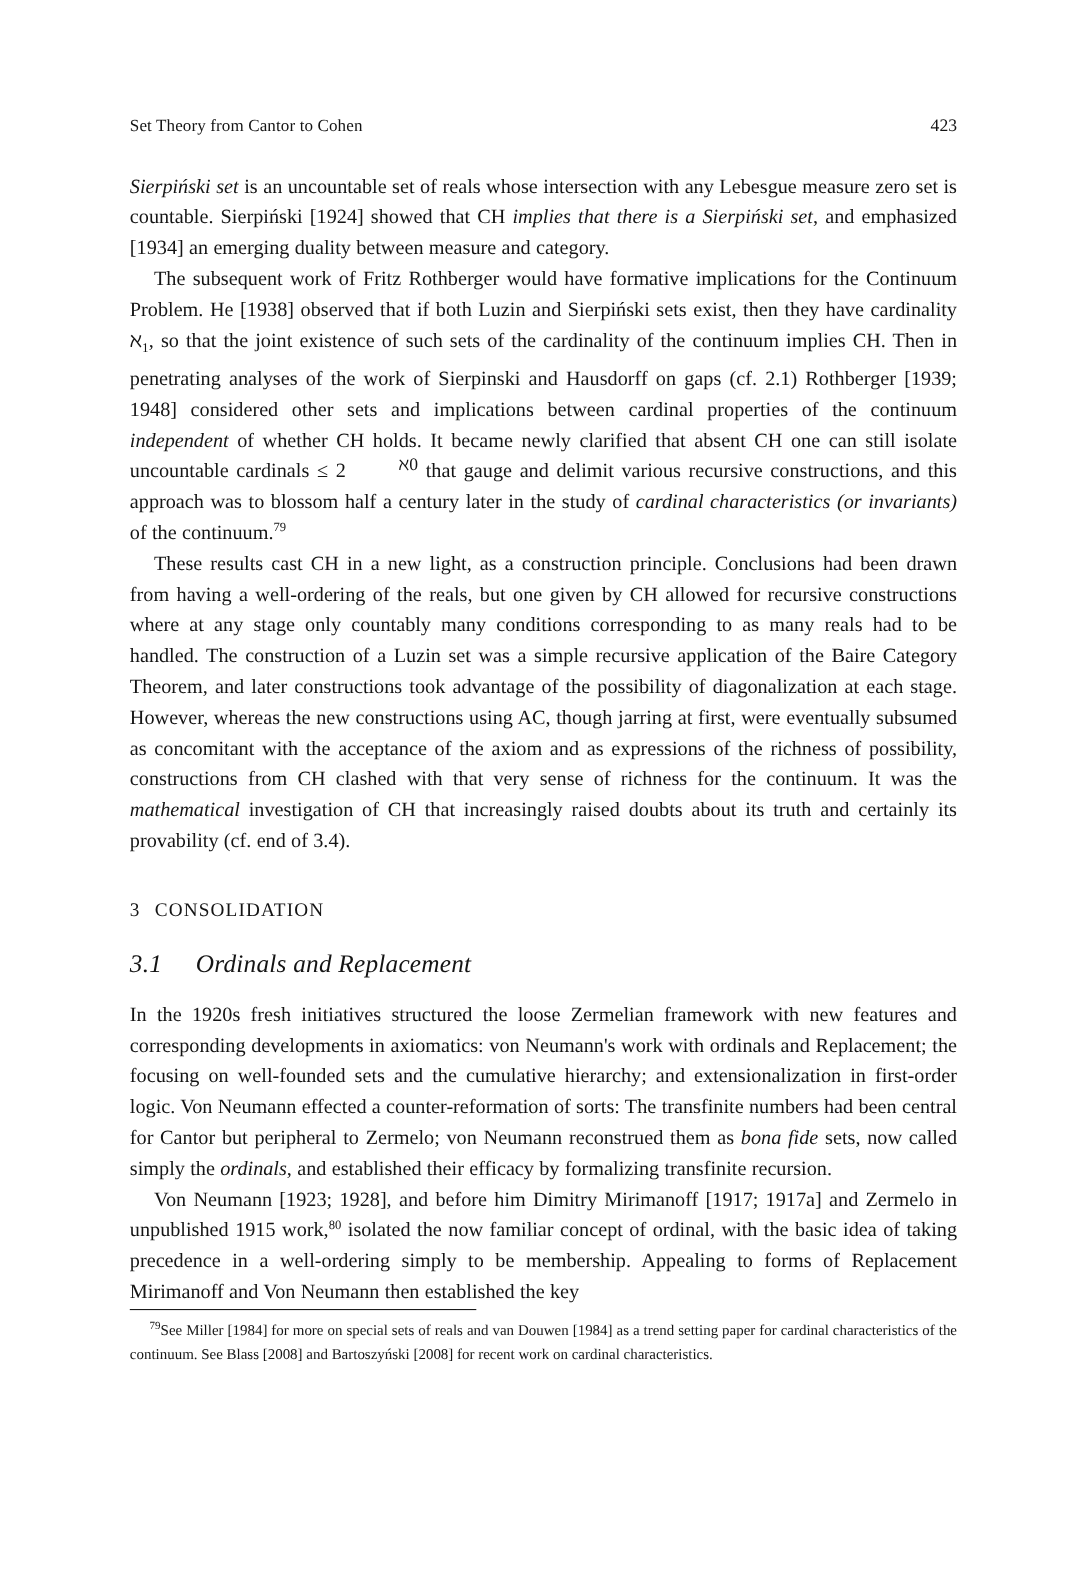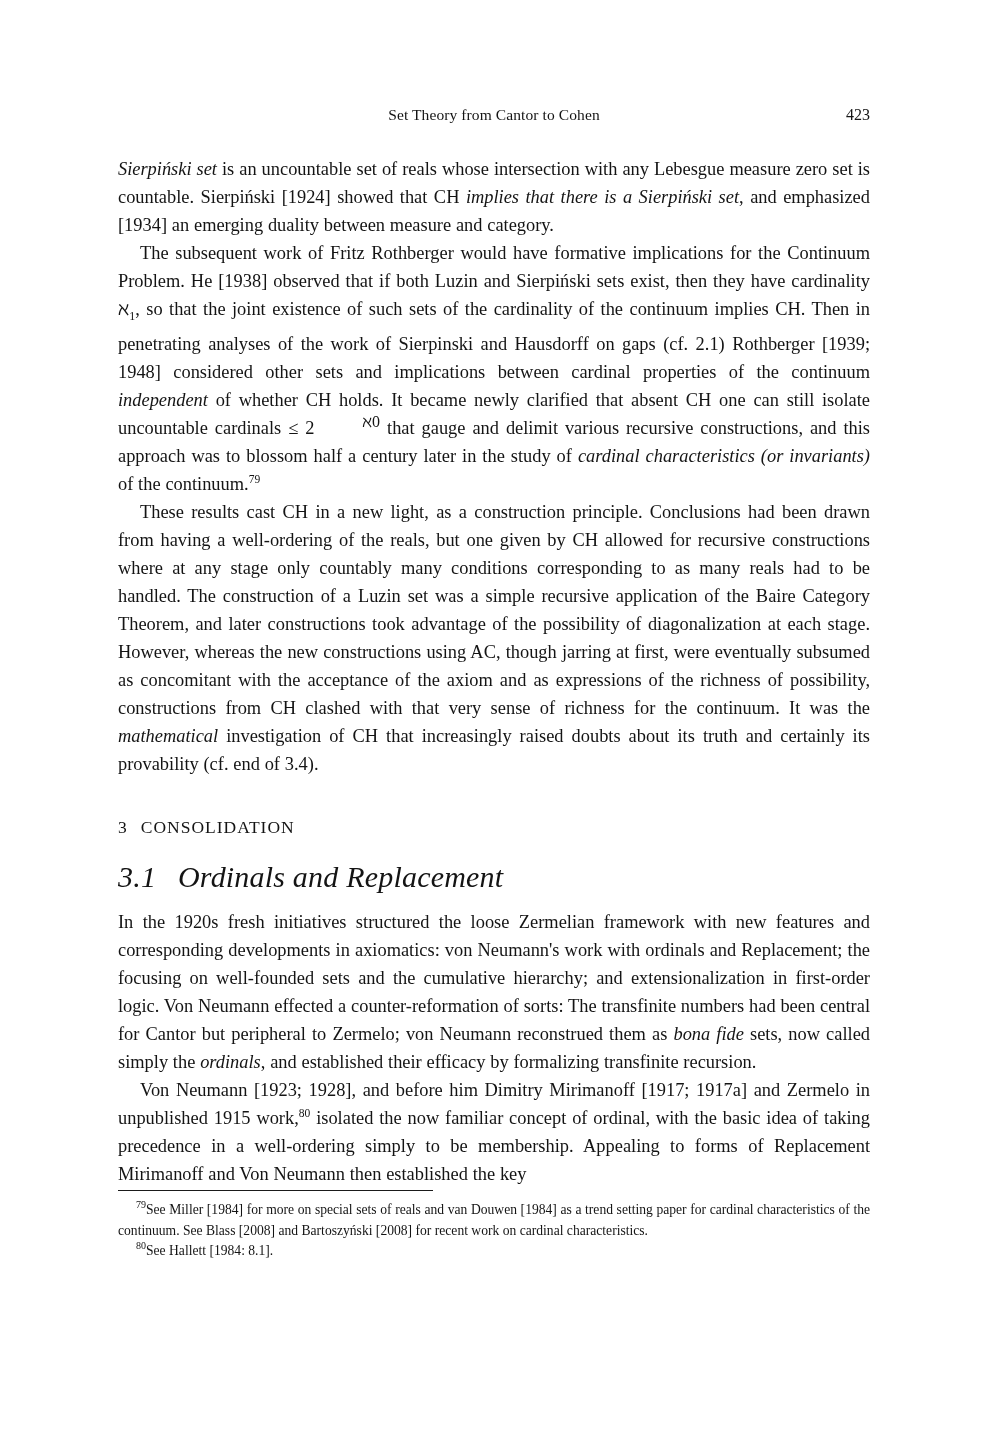--- a/index.html
+++ b/index.html
@@ -36,21 +36,20 @@
     top: 104px;
     width: 752px;
     height: 22px;
     font-size: 15.5px;
     line-height: 22px;
   }
   .runhead .rh-title {
     position: absolute;
     left: 0;
     width: 752px;
-    text-align: center;
     letter-spacing: .1px;
   }
   .runhead .rh-folio {
     position: absolute;
     right: 0;
     text-align: right;
     font-size: 16px;
     margin-left: 14px;
   }
 
@@ -101,21 +100,21 @@
     line-height: 26px;
   }
   .sec-head .num { margin-right: 14px; letter-spacing: 0; }
 
   .subsec-head {
     position: absolute;
     left: 0;
     top: 862px;
     width: 752px;
     font-style: italic;
-    font-size: 30px;
+    font-size: 23px;
     line-height: 30px;
     letter-spacing: .2px;
   }
   .subsec-head .num { display: inline-block; min-width: 60px; }
 
   
   .body-block-2 {
     position: absolute;
     left: 0;
     top: 908px;
@@ -182,17 +181,16 @@
       <p class="para"><span>In the 1920s fresh initiatives structured the loose Zermelian framework with new features and corresponding developments in axiomatics: von Neumann's work with ordinals and Replacement; the focusing on well-founded sets and the cumulative hierarchy; and extensionalization in first-order logic. Von Neumann effected a counter-reformation of sorts: The transfinite numbers had been central for Cantor but peripheral to Zermelo; von Neumann reconstrued them as </span><span class="it">bona fide</span><span> sets, now called simply the </span><span class="it">ordinals</span><span>, and established their efficacy by formalizing transfinite recursion.</span></p>
 
       <p class="para indent"><span>Von Neumann [1923; 1928], and before him Dimitry Mirimanoff [1917; 1917a] and Zermelo in unpublished 1915 work,</span><sup class="fnmark">80</sup><span> isolated the now familiar concept of ordinal, with the basic idea of taking precedence in a well-ordering simply to be membership. Appealing to forms of Replacement Mirimanoff and Von Neumann then established the key</span></p>
     </div>
 
     <div class="footnotes">
       <hr class="fn-rule">
 
       <p class="fn"><sup>79</sup><span>See Miller [1984] for more on special sets of reals and van Douwen [1984] as a trend setting paper for cardinal characteristics of the continuum. See Blass [2008] and Bartoszyński [2008] for recent work on cardinal characteristics.</span></p>
 
-      <p class="fn"><sup>80</sup><span>See Hallett [1984: 8.1].</span></p>
     </div>
 
   </div>
 </div>
 
 </body></html>

